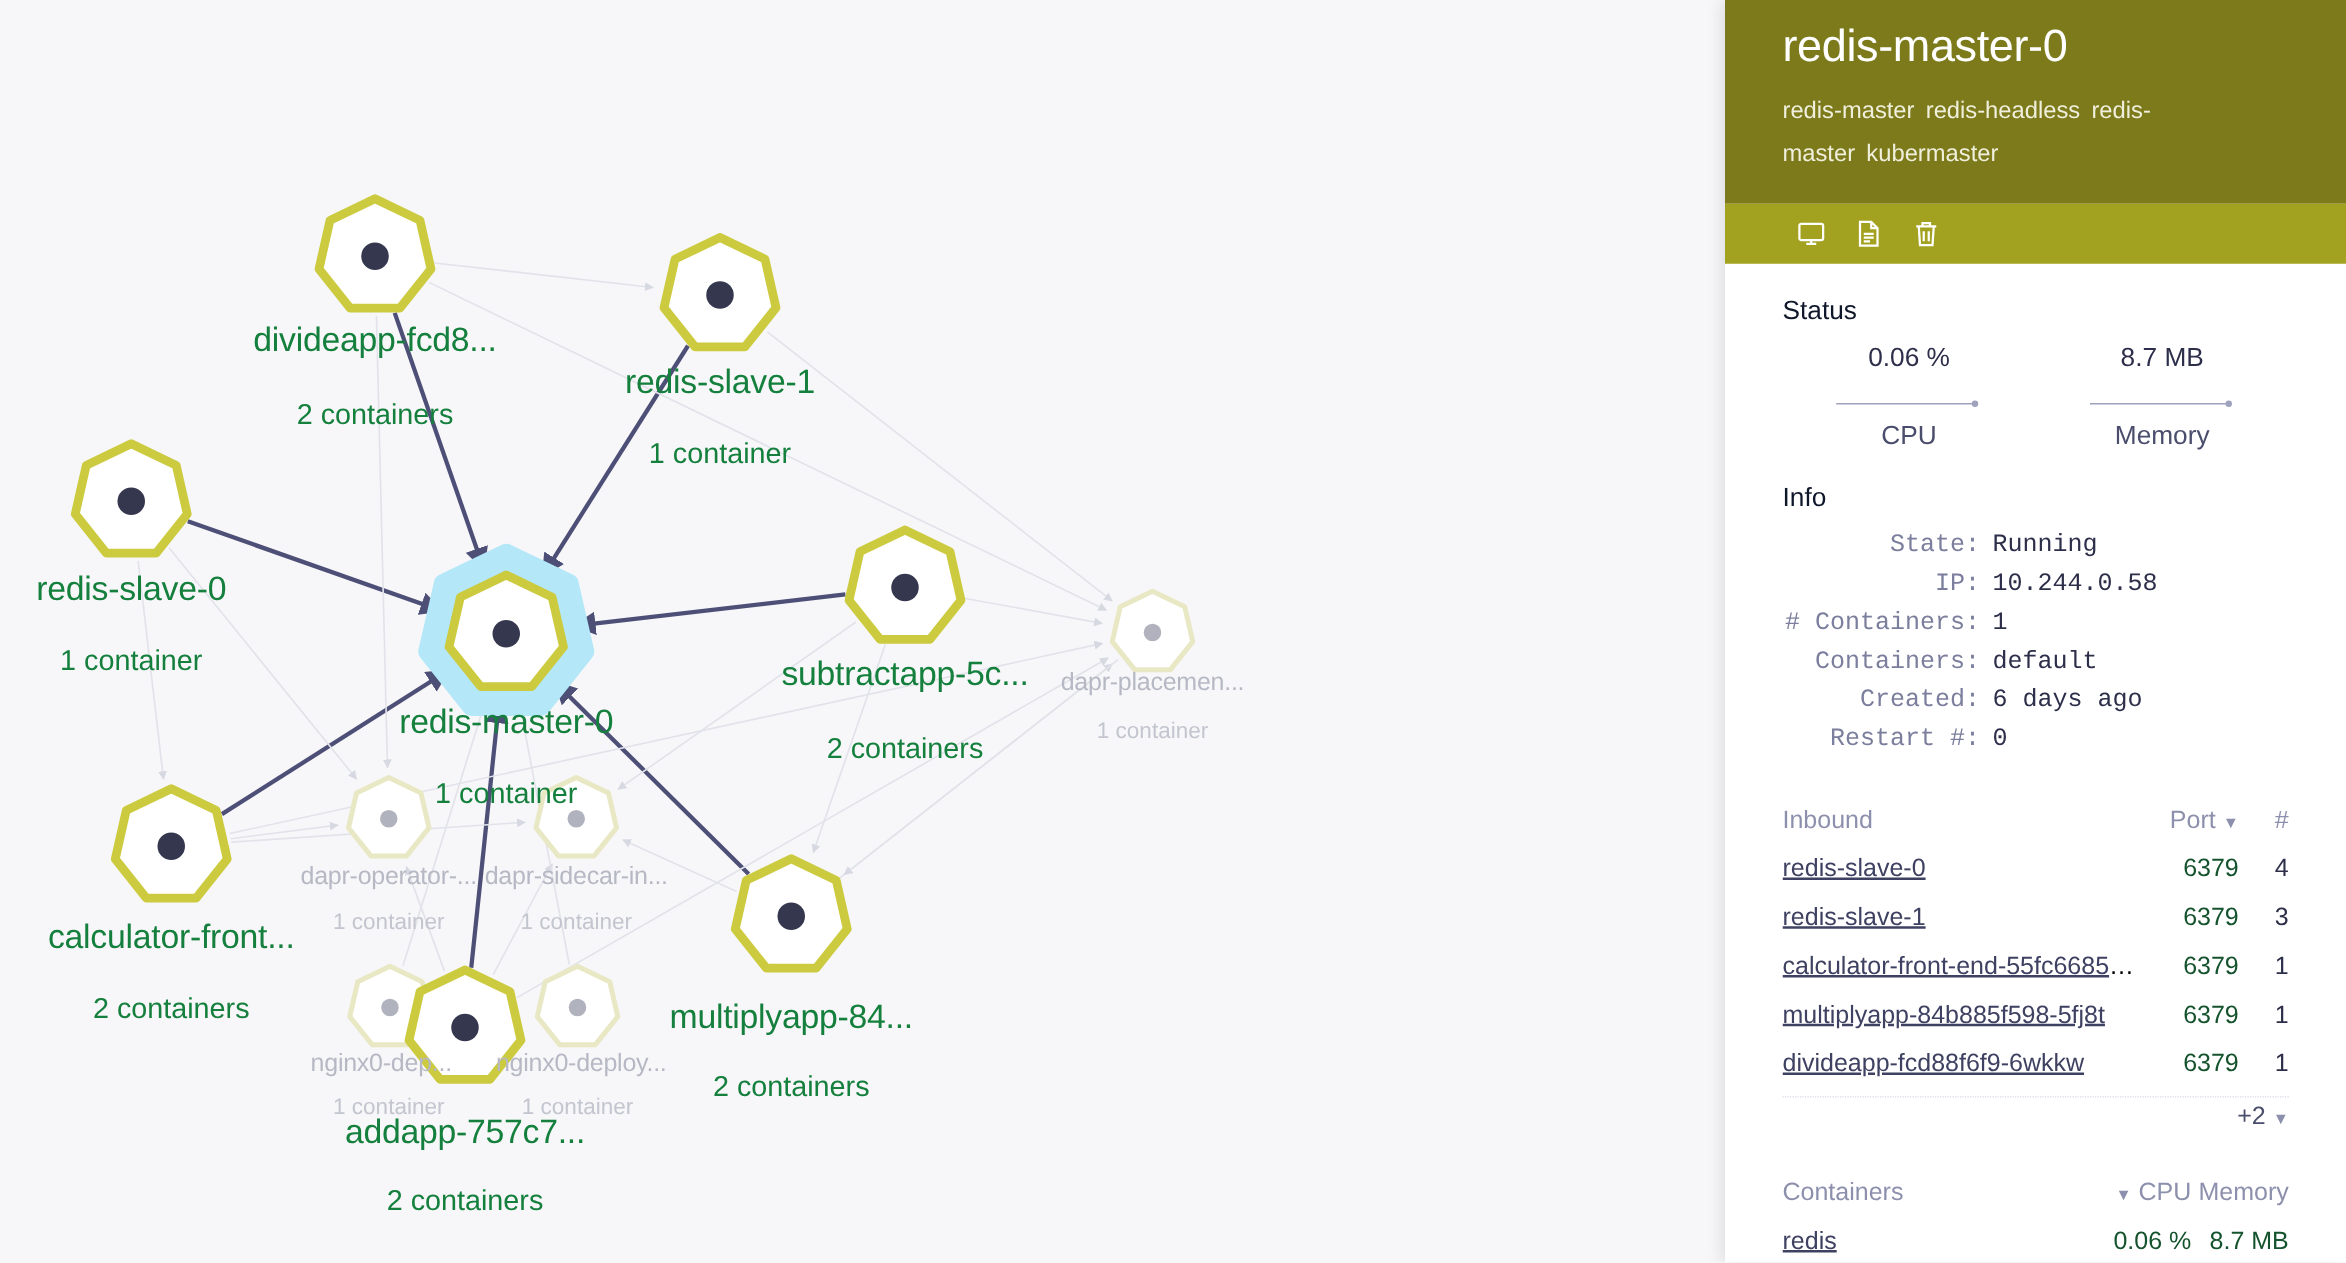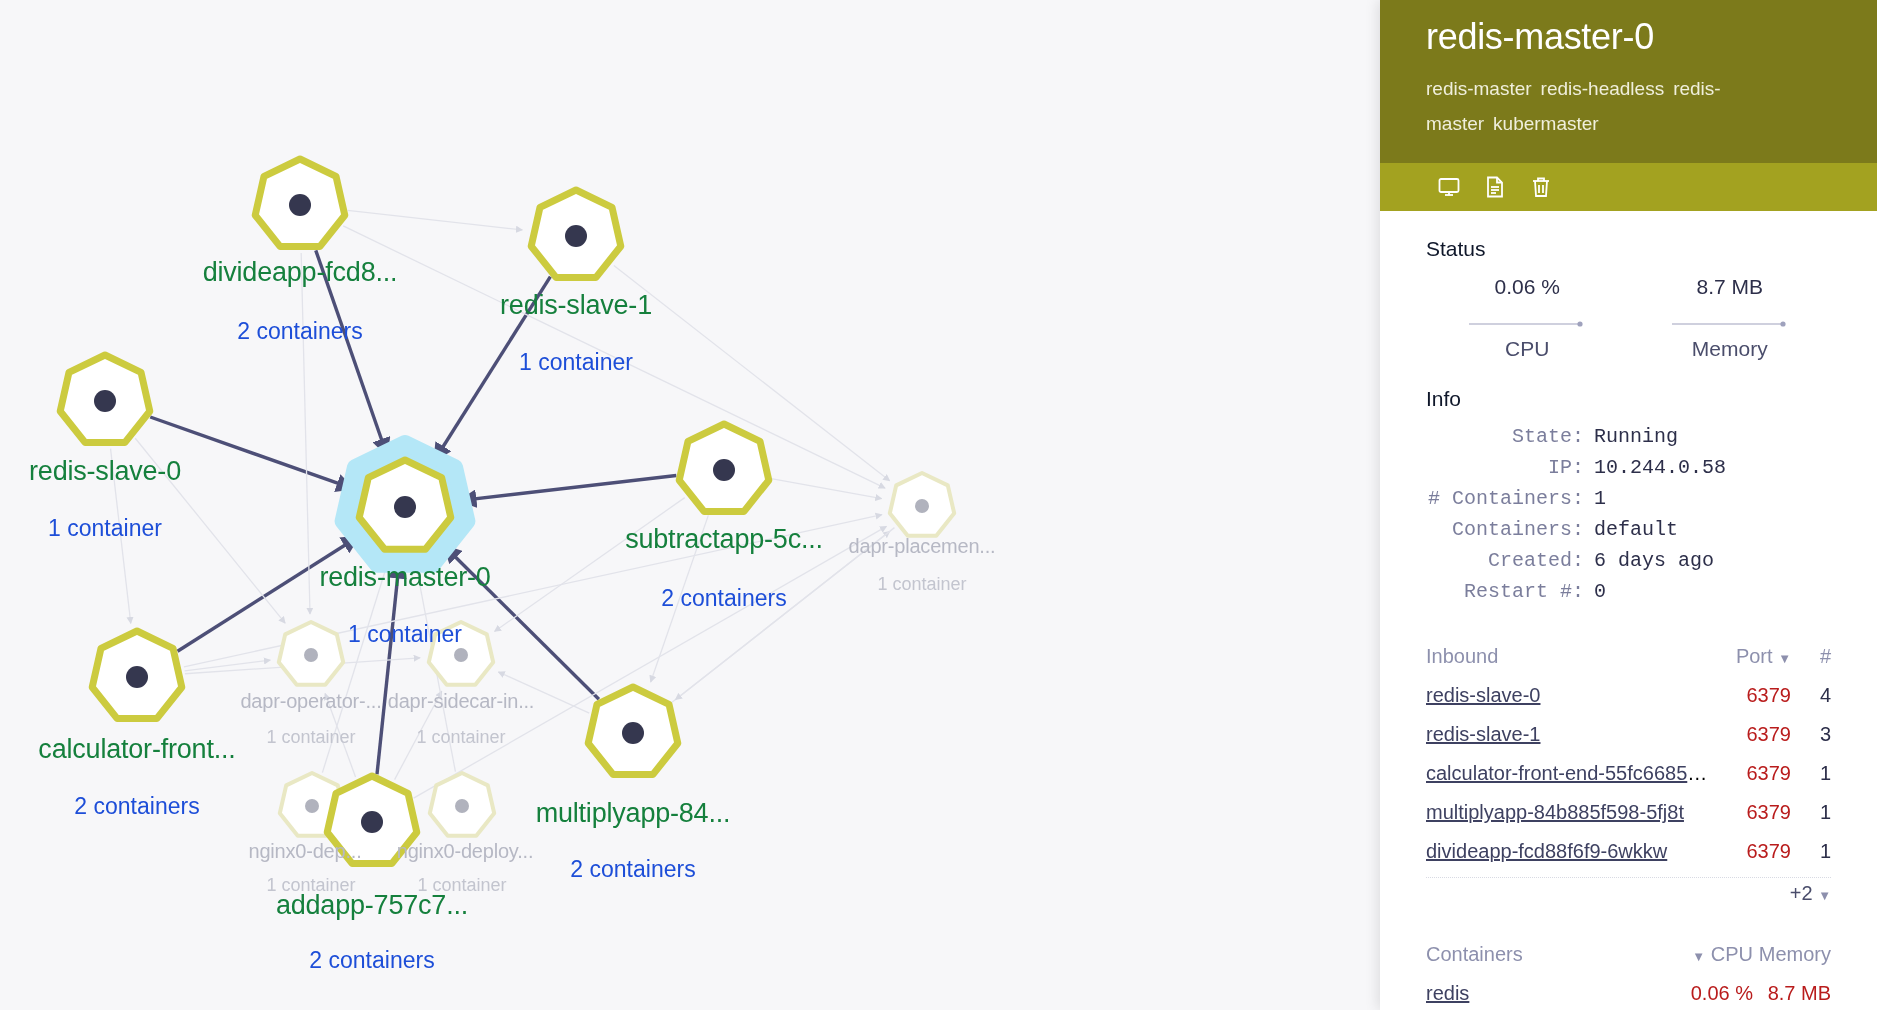--- a/index.html
+++ b/index.html
@@ -26,21 +26,21 @@
     white-space: nowrap;
     color: #15803d;
     font-size: 27px;
     letter-spacing: -0.2px;
     pointer-events: none;
   }
   .node-sub {
     position: absolute;
     transform: translateX(-50%);
     white-space: nowrap;
-    color: #1d4ed8;
+    color: #15803d;
     font-size: 23px;
     pointer-events: none;
   }
   .node-label.ghost { color: #b6b8c4; font-size: 20px; }
   .node-sub.ghost   { color: #c3c5cf; font-size: 18px; }
 
   
   #panel {
     position: absolute; right: 0; top: 0;
     width: 497px; height: 1010px;
@@ -103,21 +103,21 @@
   .info { margin-top: 10px; }
   .info-row { display: flex; font-size: 20px; line-height: 1.55; font-family: Liberation Mono, monospace; }
   .info-lbl { width: 168px; text-align: right; color: #7b7e9c; padding-right: 10px; }
   .info-val { color: #2d2f4a; }
 
   
   .tbl { margin-top: 30px; }
   .tbl-head, .tbl-row { display: flex; align-items: flex-start; font-size: 20px; line-height: 1.95; }
   .tbl-head { color: #8d90ad; }
   .tbl .c-name { flex: 1; overflow: hidden; text-overflow: ellipsis; white-space: nowrap; }
-  .tbl .c-num  { width: 78px; text-align: right; color: #b91c1c; }
+  .tbl .c-num  { width: 78px; text-align: right; color: #14532d; }
   .tbl .c-narrow { width: 40px; text-align: right; color: #2d2f4a; }
   .tbl-head .c-num, .tbl-head .c-narrow { color: #8d90ad; }
   .tbl-row a { color: #3e4161; text-decoration: underline; cursor: pointer; }
   .caret { font-size: 13px; color: #8d90ad; }
   .tbl-sep { border-top: 1px dotted #d8dae3; margin-top: 6px; }
   .more-row { text-align: right; color: #4a4d6b; font-size: 20px; padding-top: 4px; cursor: pointer; }
 </style>
 </head>
 <body>
 

